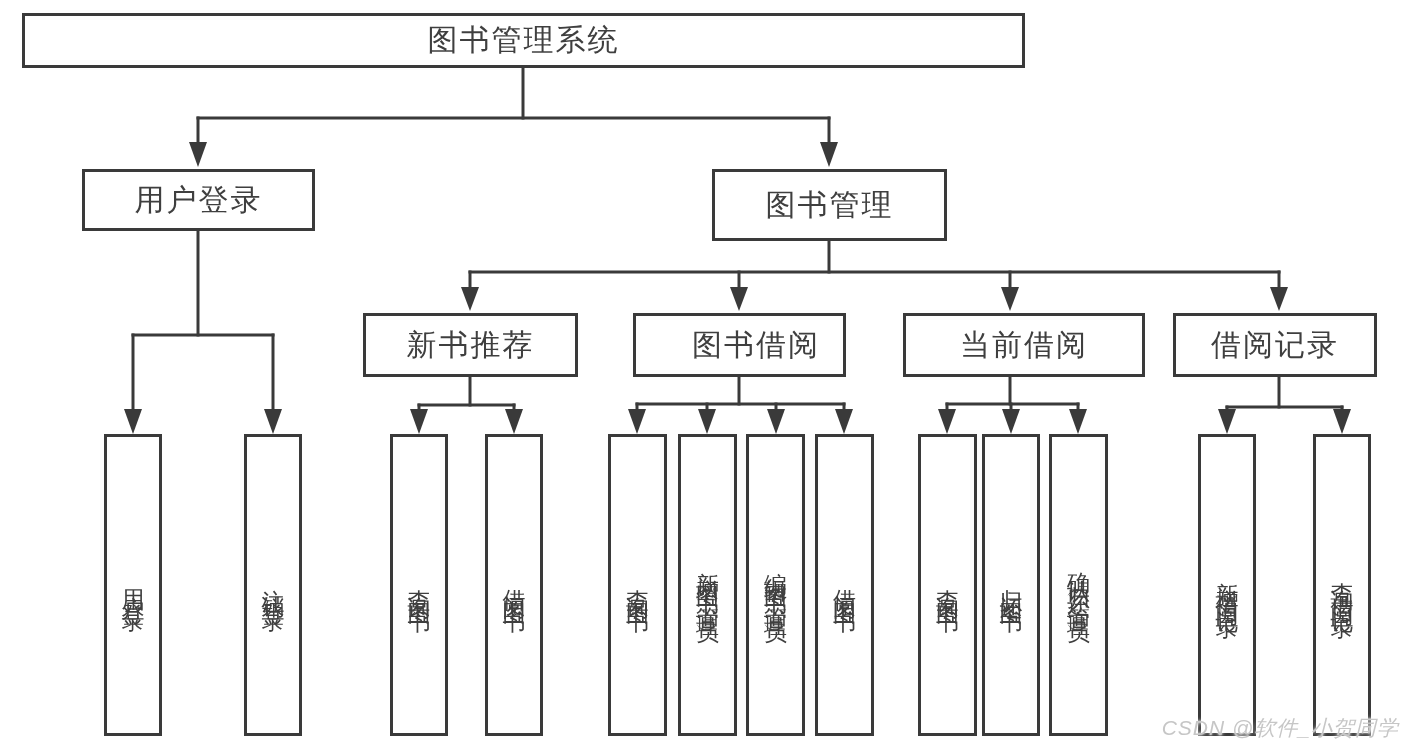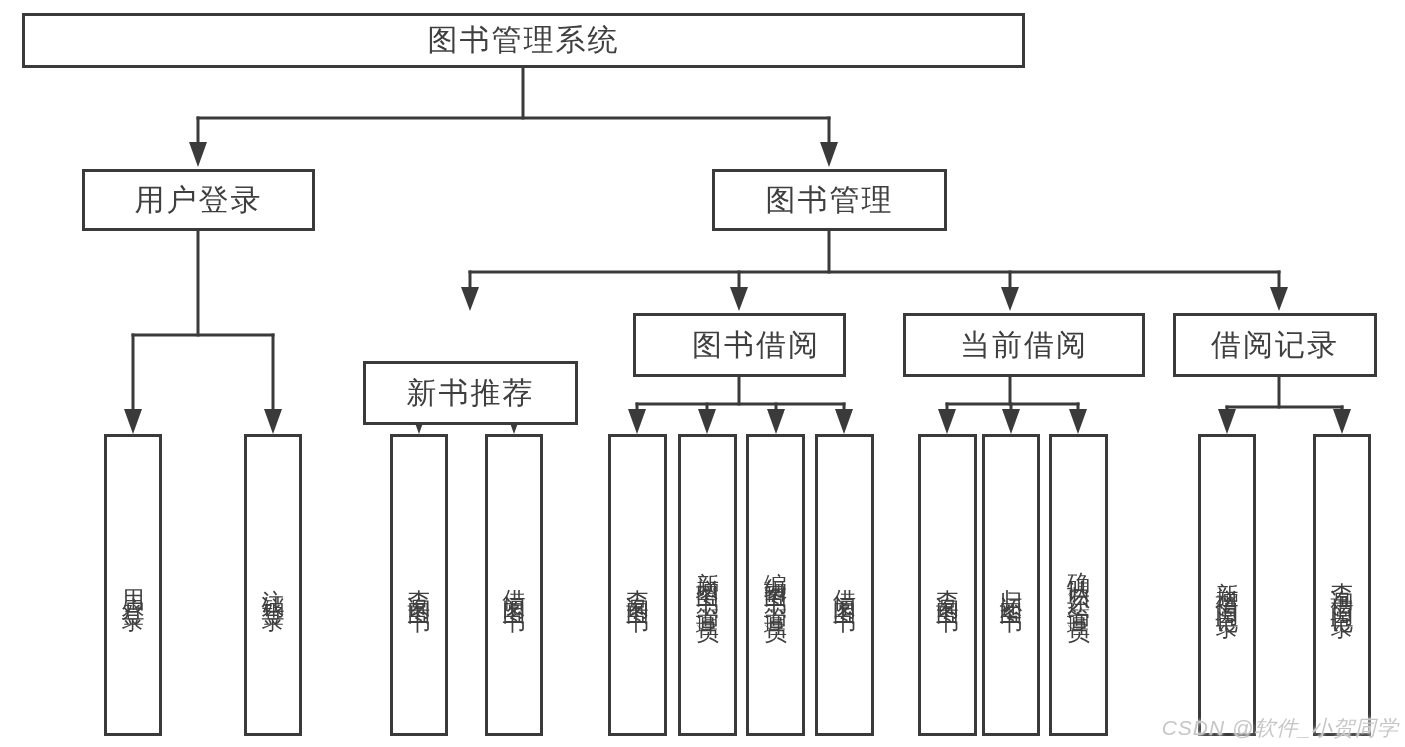--- a/index.html
+++ b/index.html
@@ -145,23 +145,23 @@
       <line x1="1227" y1="407" x2="1227" y2="411"></line>
       <polygon points="1218,409 1236,409 1227,434"></polygon>
       <line x1="1342" y1="407" x2="1342" y2="411"></line>
       <polygon points="1333,409 1351,409 1342,434"></polygon>
     </g>
   </svg>
 
   <div class="box hbox" style="left:22px; top:13px; width:1003px; height:55px;">图书管理系统</div>
 
   <div class="box hbox" style="left:82px; top:169px; width:233px; height:62px;">用户登录</div>
-  <div class="box hbox" style="left:712px; top:169px; width:235px; height:62px;">图书管理</div>
+  <div class="box hbox" style="left:712px; top:169px; width:235px; height:72px;">图书管理</div>
 
-  <div class="box hbox" style="left:363px; top:313px; width:215px; height:64px;margin-top:48px;">新书推荐</div>
+  <div class="box hbox" style="left:363px; top:313px; width:215px; height:64px;">新书推荐</div>
   <div class="box hbox" style="left:633px; top:313px; width:213px; height:64px;padding-left:33px;">图书借阅</div>
   <div class="box hbox" style="left:903px; top:313px; width:242px; height:64px;">当前借阅</div>
   <div class="box hbox" style="left:1173px; top:313px; width:204px; height:64px;">借阅记录</div>
 
   <div class="box vbox" style="left:104px; top:434px; width:58px; height:302px;">用户登录</div>
   <div class="box vbox" style="left:244px; top:434px; width:58px; height:302px;">注销登录</div>
 
   <div class="box vbox" style="left:390px; top:434px; width:58px; height:302px;">查询图书</div>
   <div class="box vbox" style="left:485px; top:434px; width:58px; height:302px;">借阅图书</div>
 

